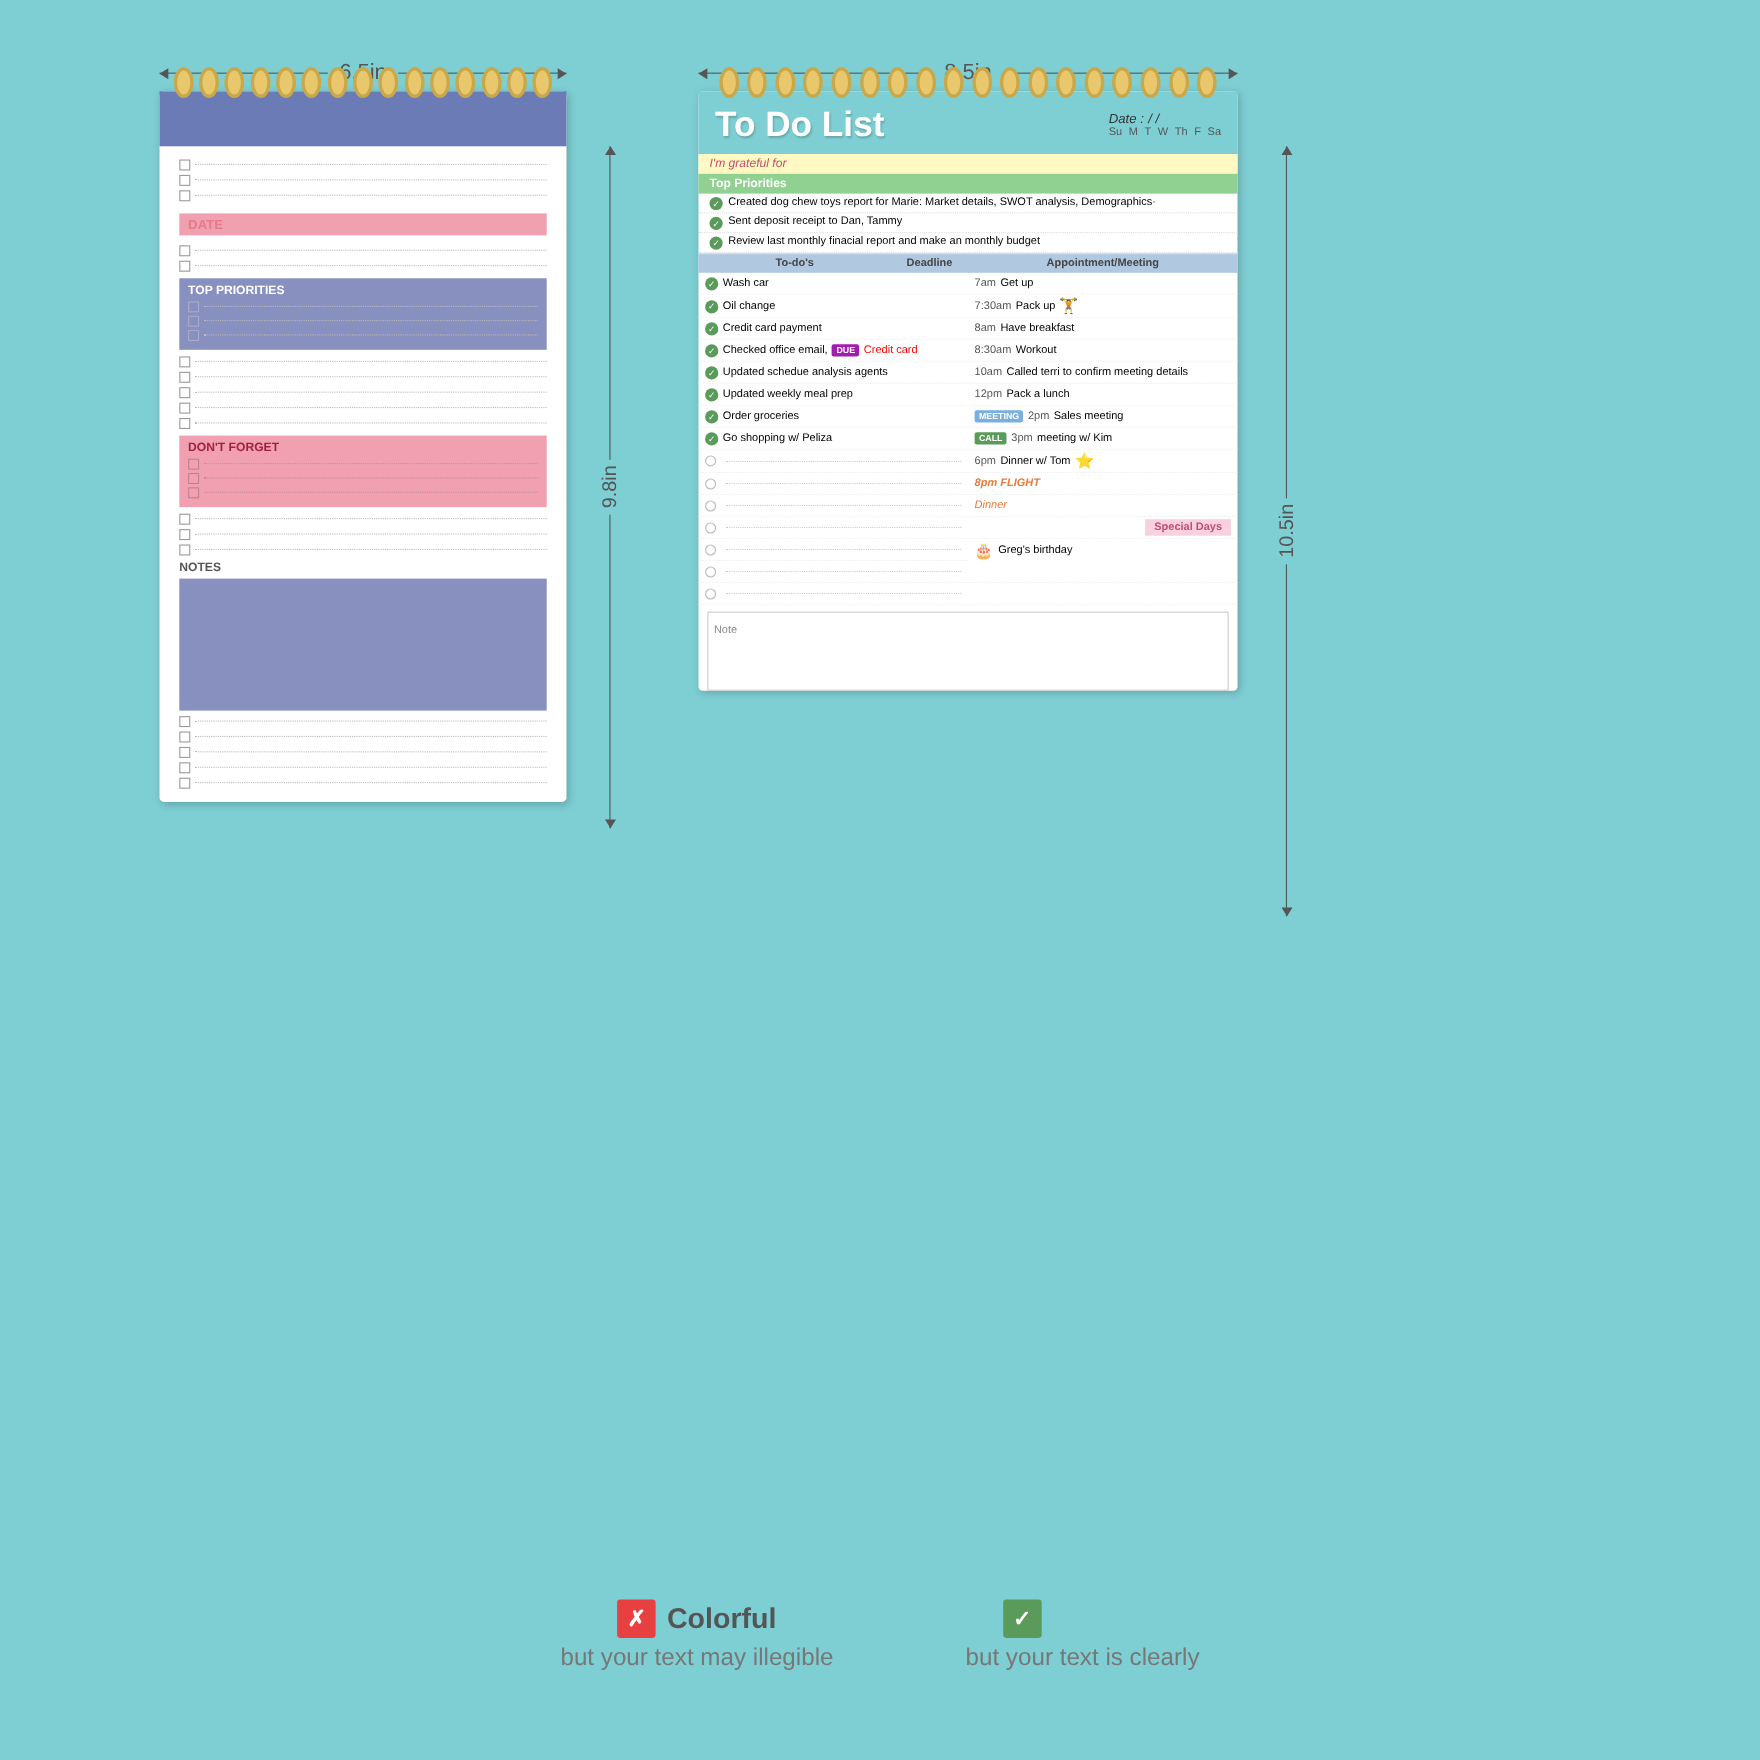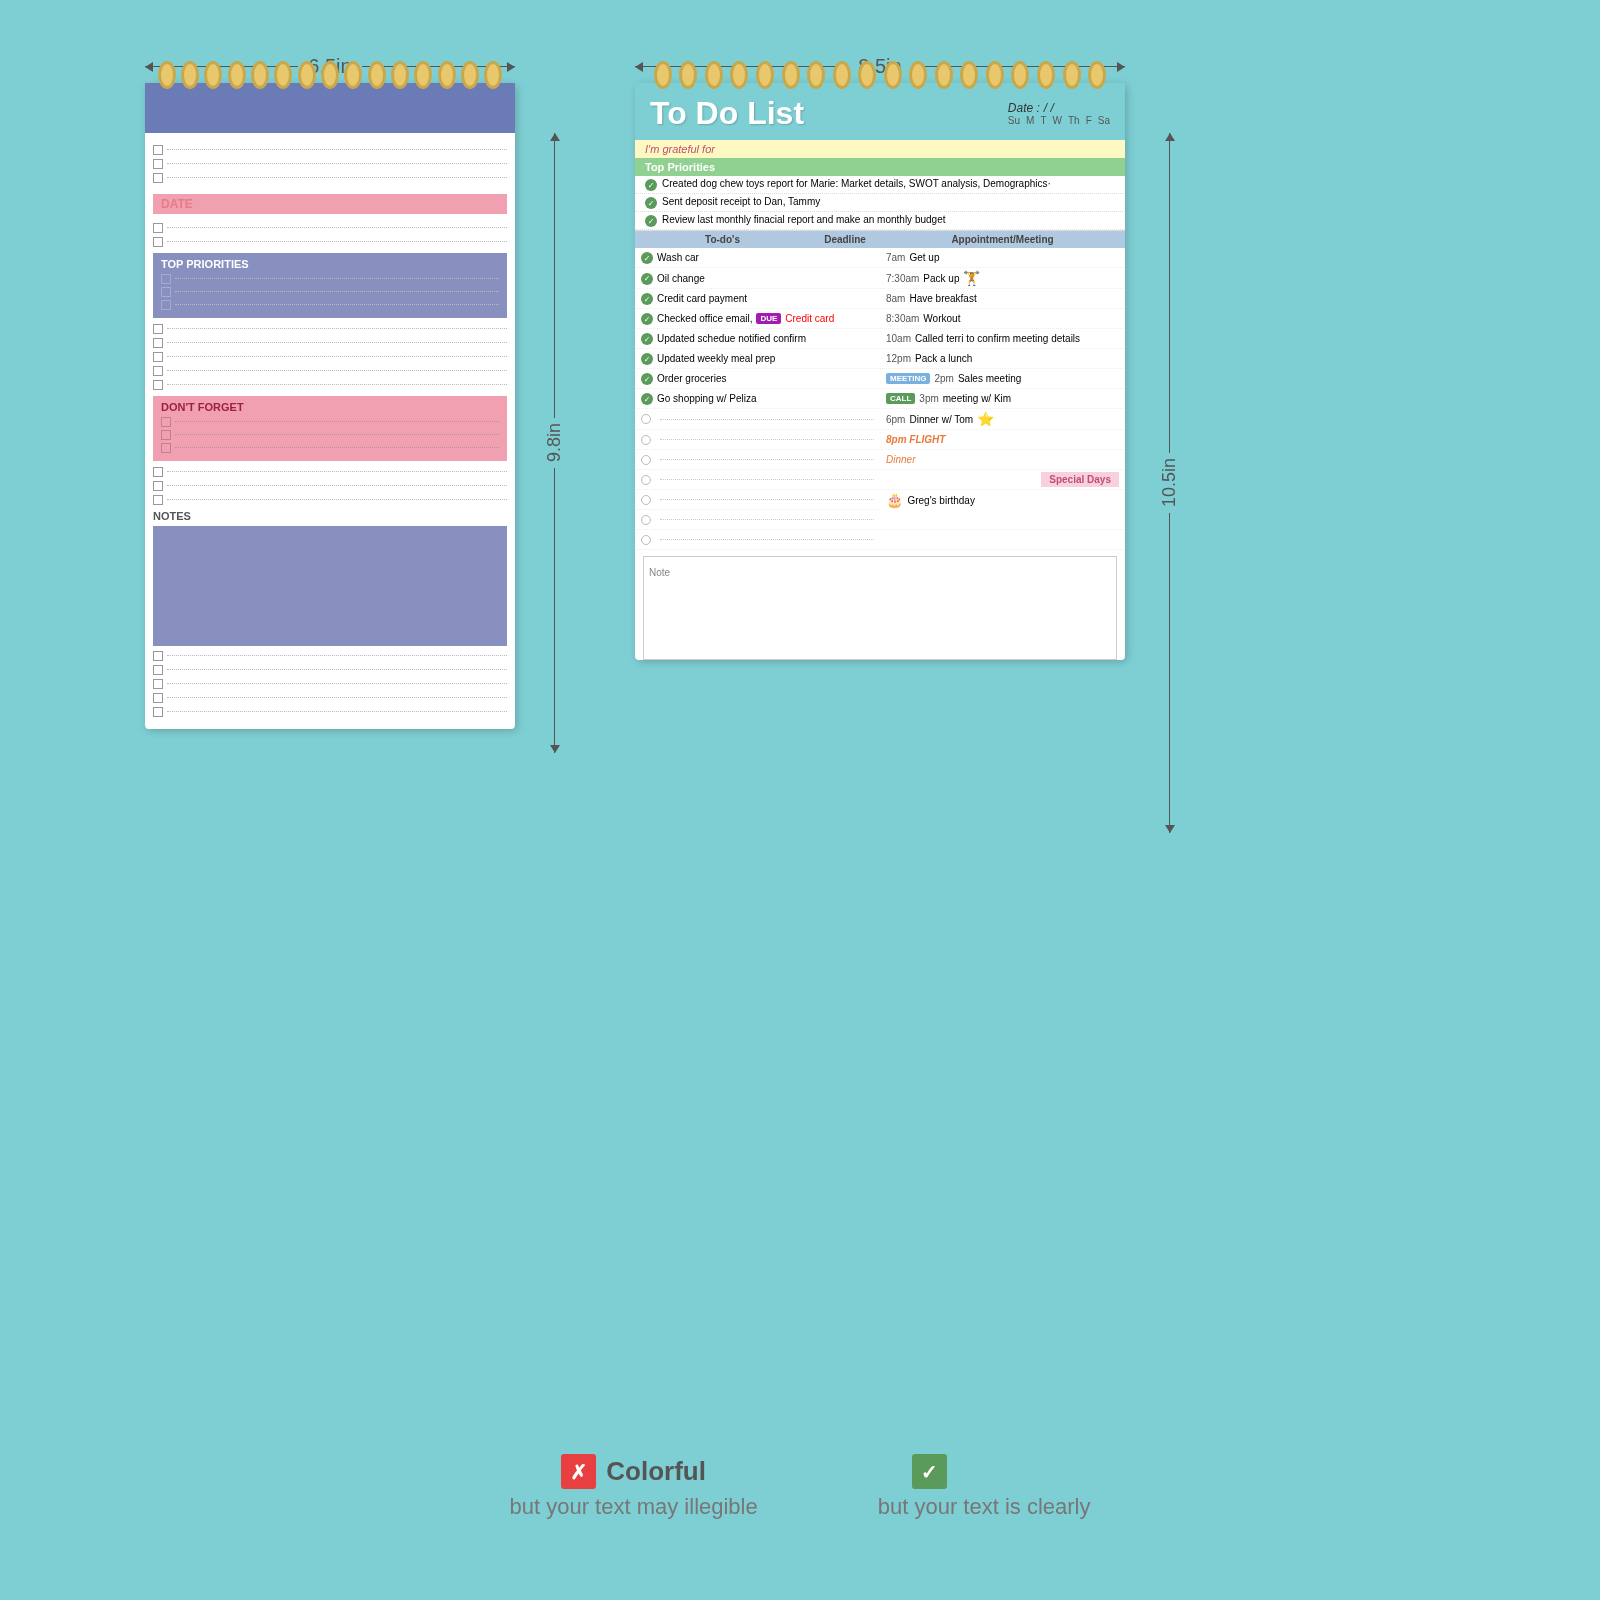--- a/index.html
+++ b/index.html
@@ -38,21 +38,21 @@
       border-radius: 50%;
       background: #e8c76d;
     }
 
     .notebook-header-left {
       background: #6b7bb5;
       height: 50px;
     }
 
     .notebook-body-left {
-      padding: 8px 8px;
+      padding: 8px 18px;
     }
 
     .left-section-label {
       font-size: 12px;
       color: #e87a8a;
       font-weight: bold;
       background: #f0a0b0;
       padding: 3px 8px;
       margin: 6px 0 4px 0;
       display: block;
@@ -653,21 +653,21 @@
           <span class="badge badge-due">DUE</span>
           <span style="color:red; font-size:10px;">Credit card</span>
         </div>
         <div class="appt-row">
           <span class="time-text">8:30am</span>
           <span>Workout</span>
         </div>
 
         <div class="todo-row">
           <div class="check-circle">✓</div>
-          <span>Updated schedue notified confirm</span>
+          <span>Updated schedue analysis agents</span>
         </div>
         <div class="appt-row">
           <span class="time-text">10am</span>
           <span>Called terri to confirm meeting details</span>
         </div>
 
         <div class="todo-row">
           <div class="check-circle">✓</div>
           <span>Updated weekly meal prep</span>
         </div>
@@ -747,21 +747,21 @@
         </div>
         <div class="appt-row"></div>
 
         <div class="todo-empty-row">
           <div style="width:10px;height:10px;border-radius:50%;border:1px solid #bbb;flex-shrink:0;"></div>
           <div style="flex:1; border-bottom:1px dotted #ccc; margin-left:5px;"></div>
         </div>
         <div class="appt-row"></div>
       </div>
 
-      <div style="border: 1px solid #ccc; margin: 6px 8px; padding: 5px; height: 104px;">
+      <div style="border: 1px solid #ccc; margin: 6px 8px; padding: 5px; height: 72px;">
         <span class="note-label">Note</span>
       </div>
     </div>
 
     <div style="position:absolute; right:-55px; top:50px; display:flex; flex-direction:column; align-items:center; height:700px;">
       <div style="width:1.5px; flex:1; background:#555; position:relative;">
         <div style="position:absolute; top:0; left:-4px; border-bottom:8px solid #555; border-left:5px solid transparent; border-right:5px solid transparent;"></div>
       </div>
       <span style="writing-mode:vertical-rl; transform:rotate(180deg); font-size:18px; color:#555; padding:5px 0;">10.5in</span>
       <div style="width:1.5px; flex:1; background:#555; position:relative;">

